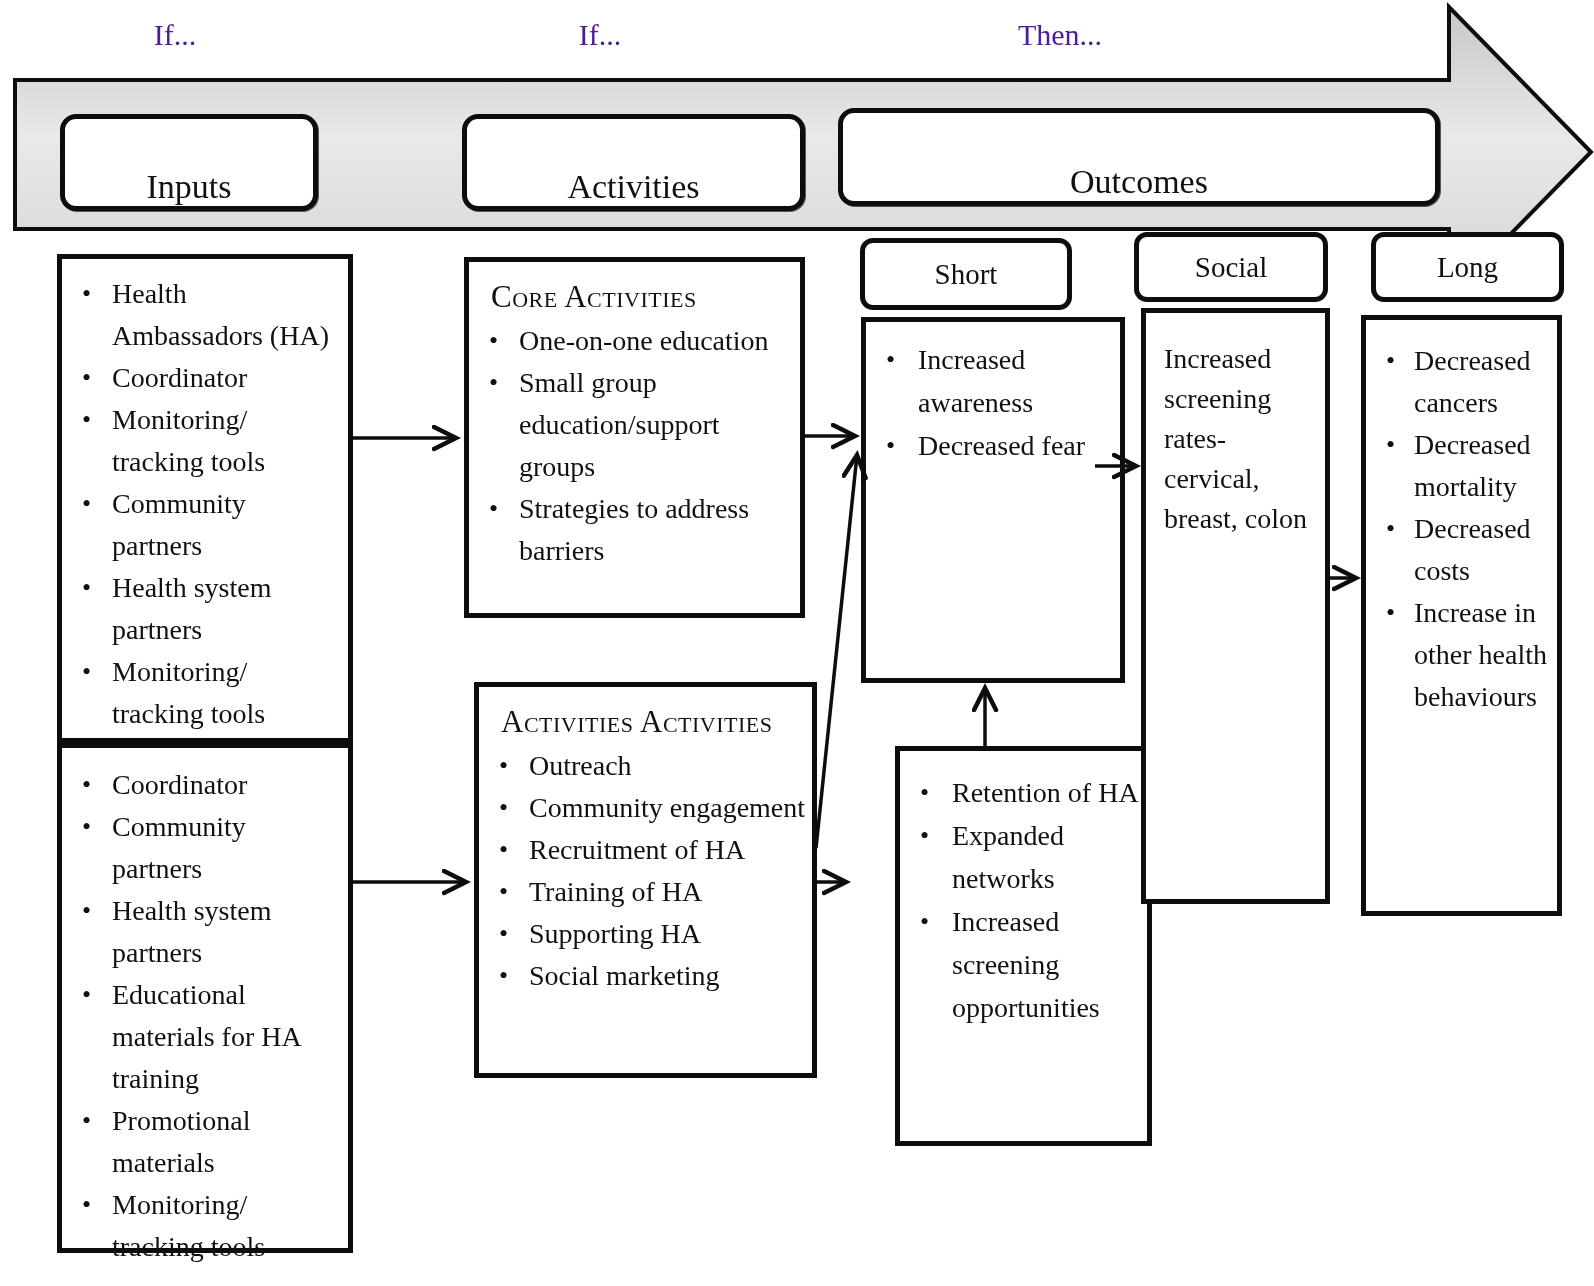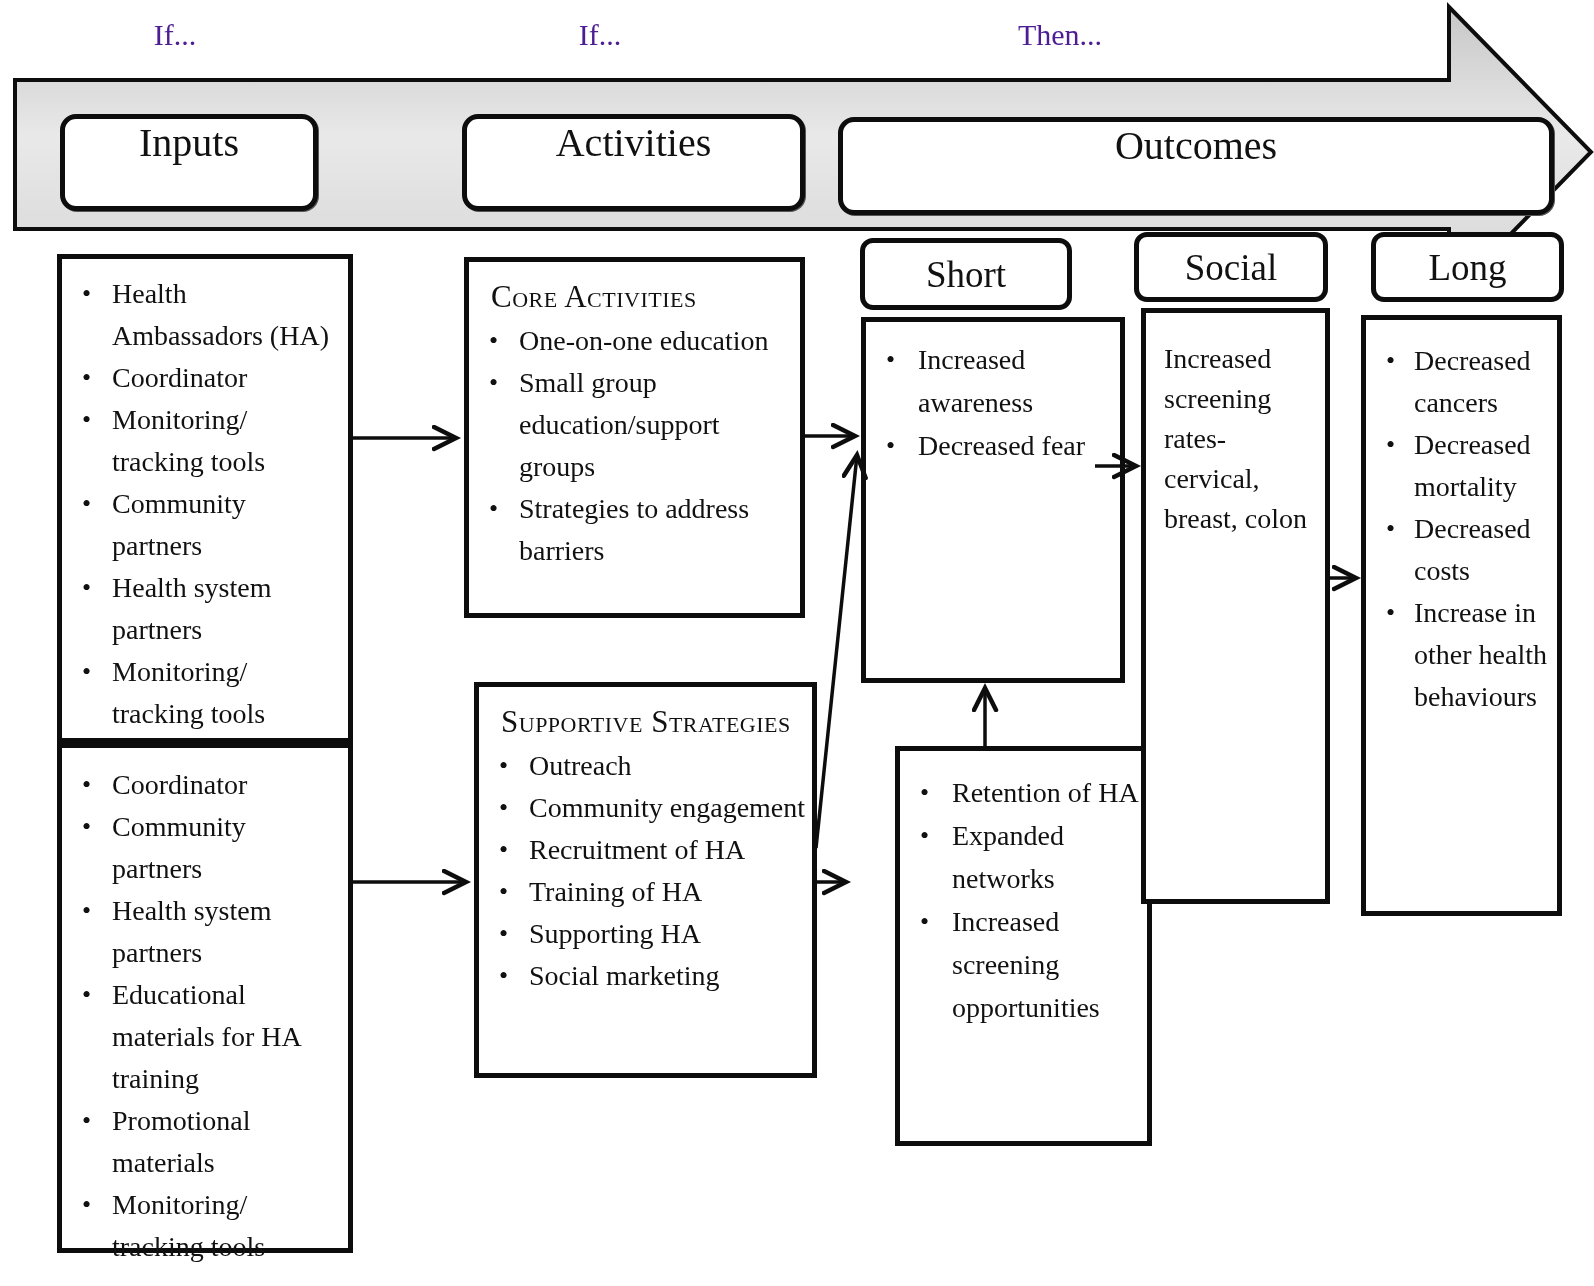--- a/index.html
+++ b/index.html
@@ -7,28 +7,28 @@
     position:relative;width:1594px;height:1286px;background:#ffffff;
     font-family:"Liberation Serif","DejaVu Serif",serif;color:#111;overflow:hidden;
   }
   svg.layer{position:absolute;left:0;top:0;pointer-events:none;}
   .flow-label{
     position:absolute;top:18px;font-size:30px;text-align:center;color:#4c1d95;
   }
   
   .stage-label{
     position:absolute;top:114px;height:97px;background:#fff;border:5px solid #0d0d0d;
-    border-radius:16px;box-sizing:border-box;display:flex;align-items:flex-start;justify-content:center;
-    font-size:40px;z-index:3;box-shadow:1px 1px 0 #555;
+    border-radius:16px;box-sizing:border-box;display:flex;align-items:flex-end;justify-content:center;
+    font-size:34px;z-index:3;box-shadow:1px 1px 0 #555;
   }
   
   .col-header{
     position:absolute;background:#fff;border:5px solid #0d0d0d;border-radius:13px;
     box-sizing:border-box;display:flex;align-items:center;justify-content:center;
-    font-size:37px;z-index:3;
+    font-size:29px;z-index:3;
   }
   
   .content-box{
     position:absolute;background:#fff;border:5px solid #0d0d0d;box-sizing:border-box;
     z-index:2;font-size:28px;line-height:42px;
   }
   .content-box .title{
     font-variant:small-caps;font-size:31px;margin:14px 6px 2px 22px;letter-spacing:0.5px;
   }
   ul.blist{list-style:none;margin:0;padding:0;}
@@ -58,21 +58,21 @@
   <div class="flow-label" style="left:115px;width:120px;">If...</div>
   <div class="flow-label" style="left:540px;width:120px;">If...</div>
   <div class="flow-label" style="left:990px;width:140px;">Then...</div>
 
   <div class="stage-label" style="left:60px;width:258px;">
     <span>Inputs</span>
   </div>
   <div class="stage-label" style="left:462px;width:343px;">
     <span>Activities</span>
   </div>
-  <div class="stage-label" style="left:838px;width:716px;top:117px;height:98px;">
+  <div class="stage-label" style="left:838px;width:602px;top:108px;height:98px;">
     <span>Outcomes</span>
   </div>
 
   <div class="col-header" style="left:860px;top:238px;width:212px;height:72px;">
     <span>Short</span>
   </div>
   <div class="col-header" style="left:1134px;top:232px;width:194px;height:70px;">
     <span>Social</span>
   </div>
   <div class="col-header" style="left:1371px;top:232px;width:193px;height:70px;">
@@ -104,21 +104,21 @@
   <div class="content-box" style="left:464px;top:257px;width:341px;height:361px;">
     <div class="title">Core Activities</div>
     <ul class="blist wide-indent">
       <li>One-on-one education</li>
       <li>Small group education/support groups</li>
       <li>Strategies to address barriers</li>
     </ul>
   </div>
 
   <div class="content-box" style="left:474px;top:682px;width:343px;height:396px;">
-    <div class="title">Supportive Strategies</div>
+    <div class="title">Activities Activities</div>
     <ul class="blist wide-indent">
       <li>Outreach</li>
       <li>Community engagement</li>
       <li>Recruitment of HA</li>
       <li>Training of HA</li>
       <li>Supporting HA</li>
       <li>Social marketing</li>
     </ul>
   </div>
 

